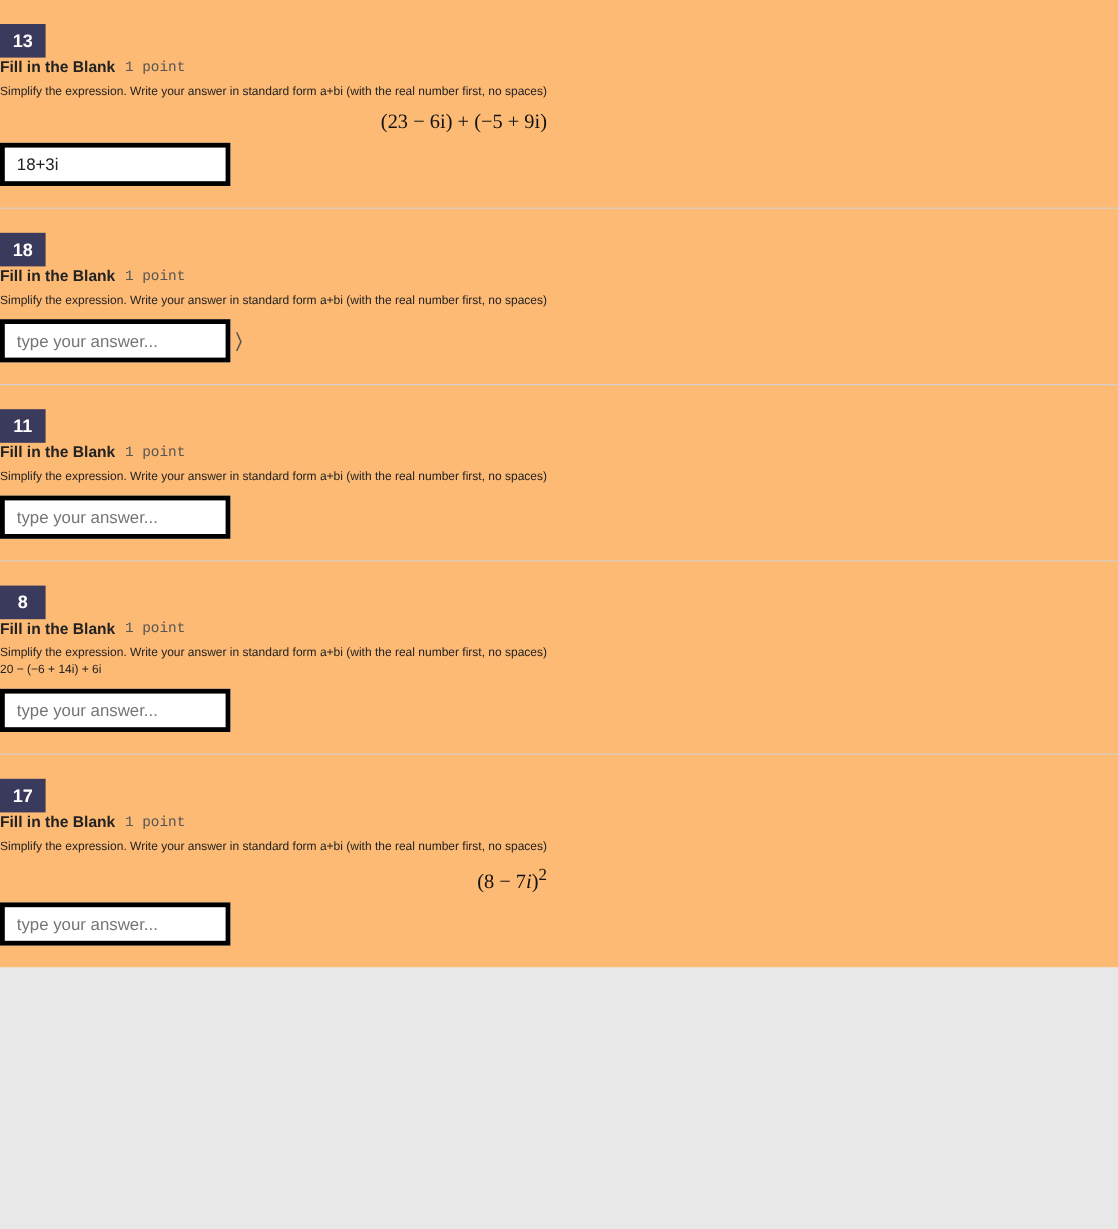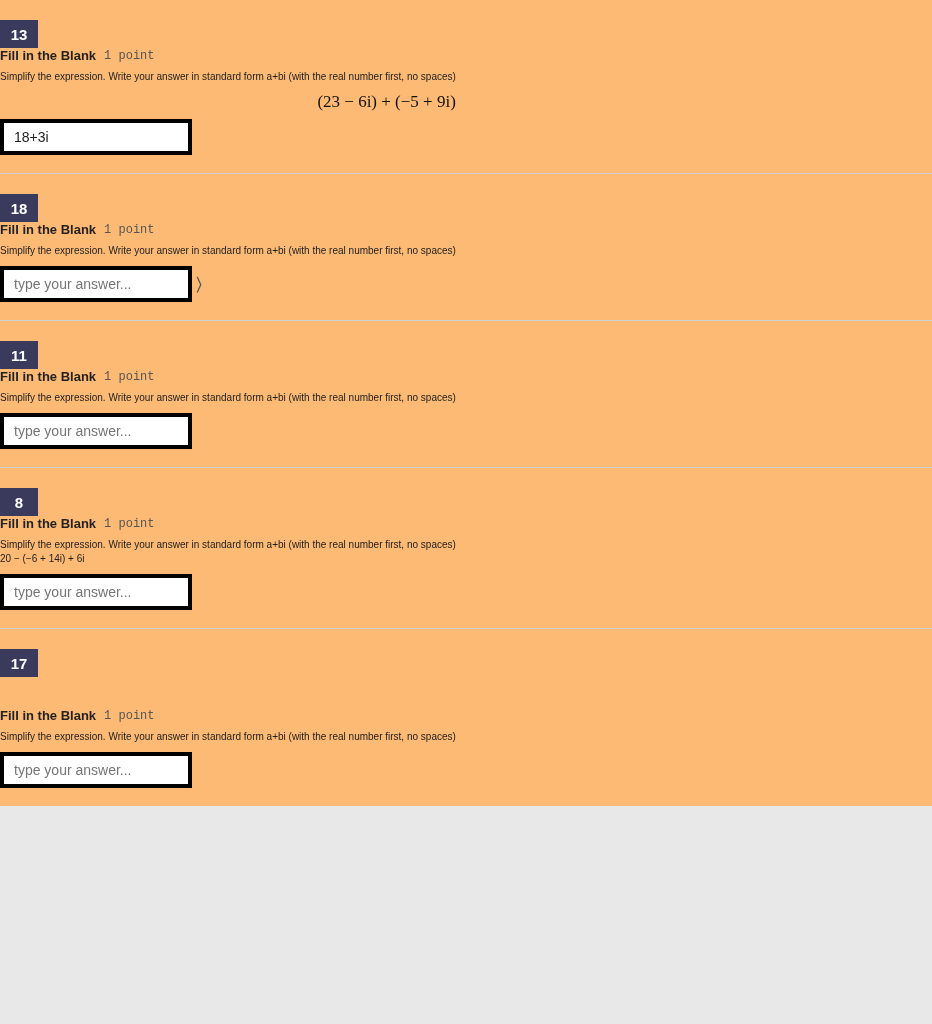--- a/index.html
+++ b/index.html
@@ -144,25 +144,28 @@
       <div class="question-header">
         <span class="question-type">Fill in the Blank</span>
         <span class="question-points">1 point</span>
       </div>
       <div class="question-instruction" style="white-space:pre-line;">Simplify the expression. Write your answer in standard form a+bi (with the real number first, no spaces)
 20 − (−6 + 14i) + 6i</div>
       <input class="answer-input" type="text" placeholder="type your answer..." style="">
     </div>
   </div>
 
-  <div class="question-block" style="border-bottom:none;gap:31px;">
+  <div class="question-block" style="border-bottom:none;">
     <div class="question-number">17</div>
     <div class="question-content">
       <div class="question-header">
         <span class="question-type">Fill in the Blank</span>
         <span class="question-points">1 point</span>
       </div>
       <div class="question-instruction">Simplify the expression. Write your answer in standard form a+bi (with the real number first, no spaces)</div>
+      <div class="math-expression">
+        (8 − 7<i>i</i>)<sup>2</sup>
+      </div>
       <input class="answer-input" type="text" placeholder="type your answer..." style="">
     </div>
   </div>
 
 </div>
 
 </body></html>

